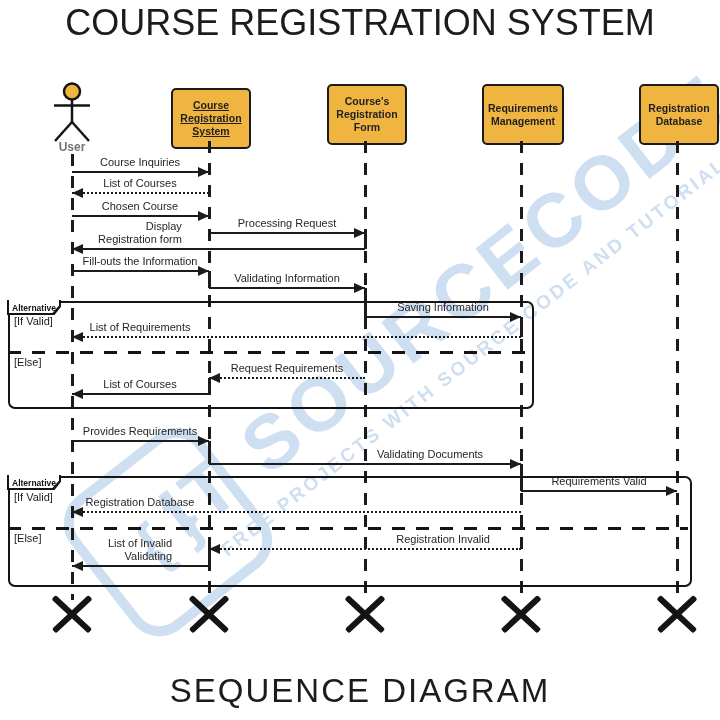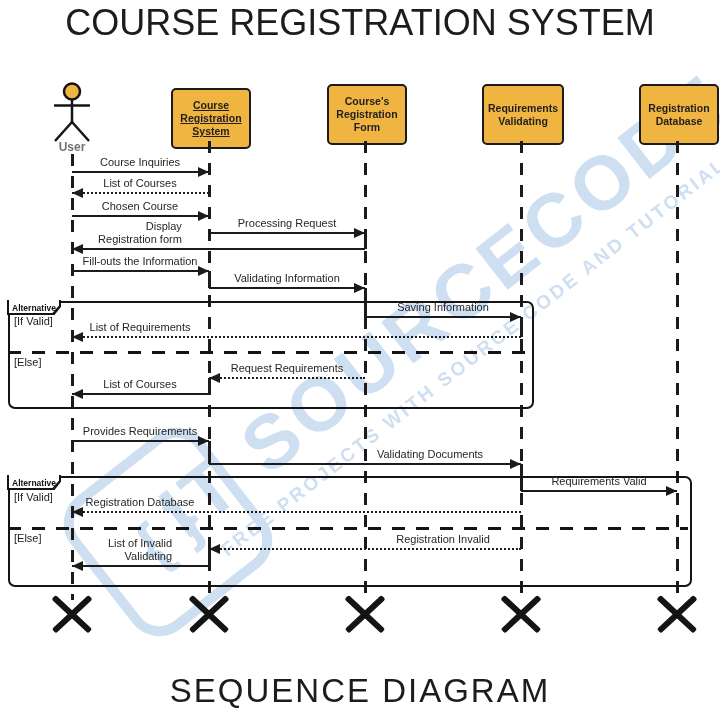--- a/index.html
+++ b/index.html
@@ -72,21 +72,21 @@
   <div class="actor-label" style="left:72px;top:140px">User</div>
 
   <div class="subtitle">SEQUENCE DIAGRAM</div>
 <div class="participant" style="left: 171px; top: 88px; width: 76px; height: 57px; text-decoration: underline;">Course
 Registration
 System</div>
     <div class="participant" style="left: 327px; top: 84px; width: 76px; height: 57px;">Course's
 Registration
 Form</div>
     <div class="participant" style="left: 482px; top: 84px; width: 78px; height: 57px;">Requirements
-Validating</div>
+Management</div>
     <div class="participant" style="left: 639px; top: 84px; width: 76px; height: 57px;">Registration
 Database</div>
     <div class="lifeline" style="left: 70.5px; top: 154px; height: 446px;"></div>
     <div class="xmark" style="left: 52px; top: 596px;">
       <div class="xbar a"></div>
       <div class="xbar b"></div>
     </div>
     <div class="lifeline" style="left: 207.5px; top: 141px; height: 459px;"></div>
     <div class="xmark" style="left: 189px; top: 596px;">
       <div class="xbar a"></div>

